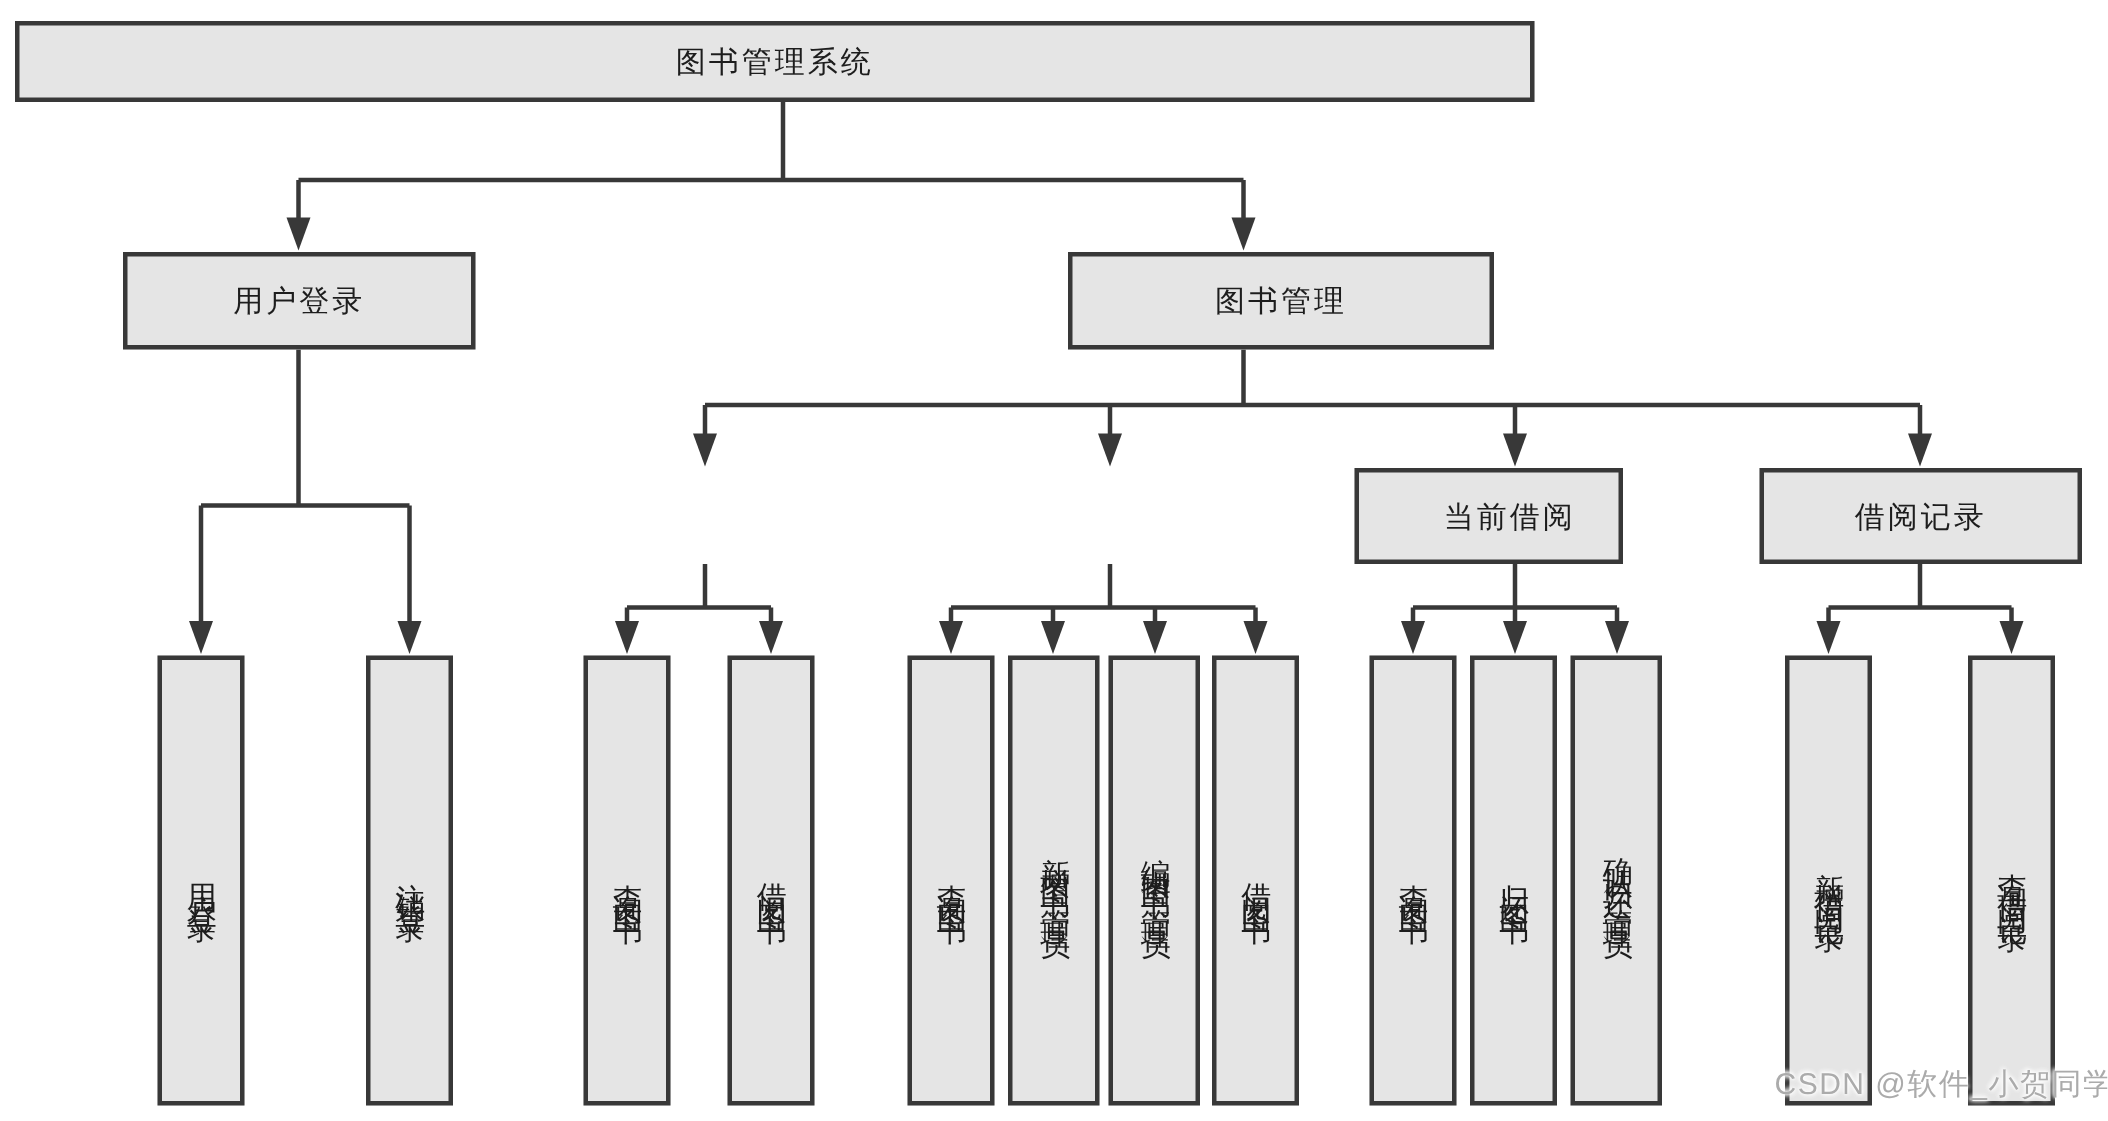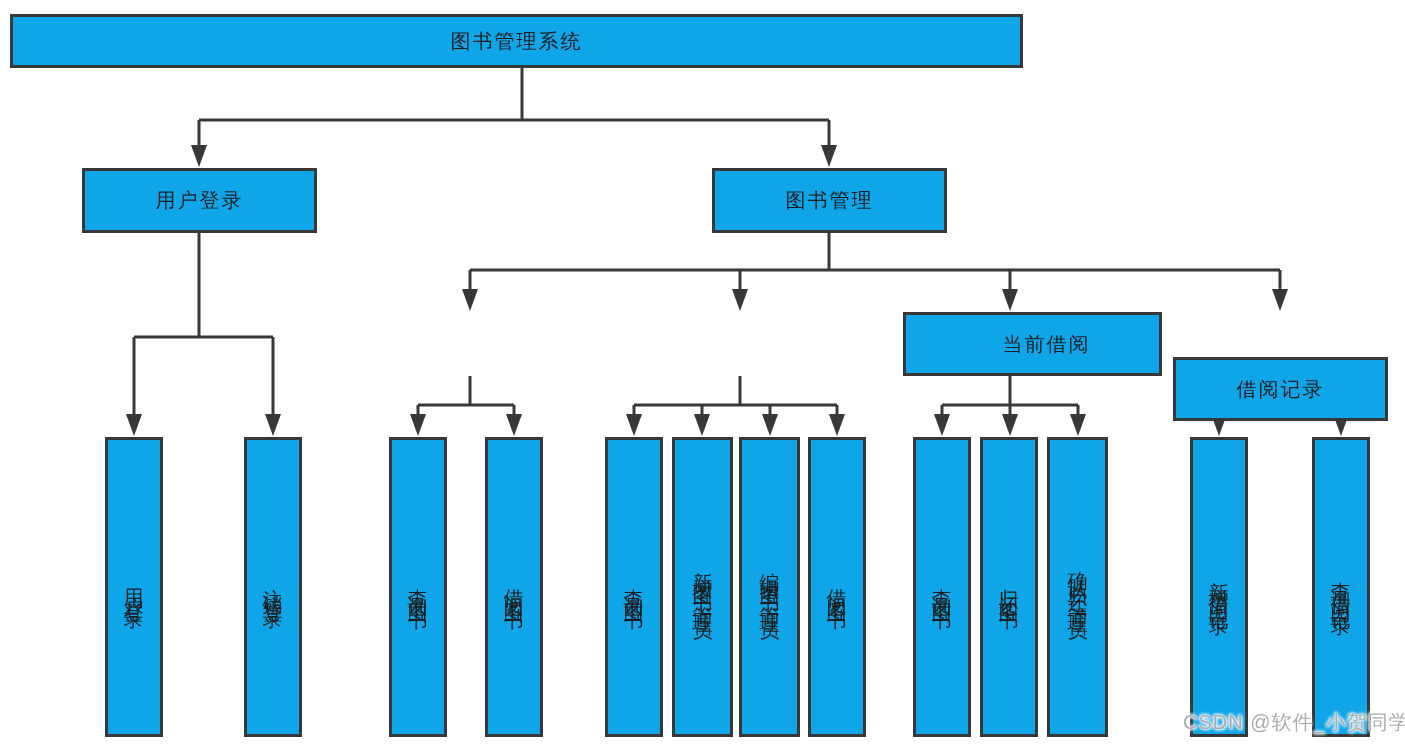--- a/index.html
+++ b/index.html
@@ -5,21 +5,21 @@
   html,body{margin:0;padding:0;background:#ffffff;}
   .stage{
     position:relative;width:1405px;height:747px;background:#ffffff;overflow:hidden;
     font-family:"Liberation Sans","DejaVu Sans",sans-serif;
   }
   svg.connectors{position:absolute;left:0;top:0;z-index:1;}
   svg.connectors path{stroke:#383838;stroke-width:3;fill:none;}
   svg.connectors polygon{fill:#383838;stroke:none;}
   .box{
     position:absolute;box-sizing:border-box;z-index:2;
-    border:3px solid #383838;background:#0ea5e9;color:#1d1d1d;
+    border:3px solid #383838;background:#e5e5e5;color:#1d1d1d;
   }
   .hbox{
     display:flex;align-items:center;justify-content:center;
     font-size:20px;letter-spacing:2px;white-space:nowrap;
   }
   .vbox{
     writing-mode:vertical-rl;text-orientation:mixed;
     text-align:center;font-size:20px;letter-spacing:7px;line-height:52px;
   }
   .vbox.wide{line-height:55px;}
@@ -73,24 +73,24 @@
     <g>
       <path d="M1280 376 V405 M1219 405 H1341 M1219 405 V416 M1341 405 V416"></path>
       <polygon points="1211,414 1227,414 1219,436"></polygon>
       <polygon points="1333,414 1349,414 1341,436"></polygon>
     </g>
   </svg>
 
   <div class="box hbox" style="left:10px;top:14px;width:1013px;height:54px;">图书管理系统</div>
 
   <div class="box hbox" style="left:82px;top:168px;width:235px;height:65px;">用户登录</div>
-  <div class="box hbox" style="left:712px;top:168px;width:235px;height:65px;">图书管理</div>
+  <div class="box hbox" style="left:712px;top:168px;width:284px;height:65px;">图书管理</div>
 
-  <div class="box hbox" style="left:903px;top:312px;width:259px;height:64px;padding-left:28px;">当前借阅</div>
-  <div class="box hbox" style="left:1173px;top:312px;width:215px;height:64px;margin-top:45px;">借阅记录</div>
+  <div class="box hbox" style="left:903px;top:312px;width:179px;height:64px;padding-left:28px;">当前借阅</div>
+  <div class="box hbox" style="left:1173px;top:312px;width:215px;height:64px;">借阅记录</div>
 
   <div class="box vbox" style="left:105px;top:437px;width:58px;height:300px;">用户登录</div>
   <div class="box vbox" style="left:244px;top:437px;width:58px;height:300px;">注销登录</div>
 
   <div class="box vbox" style="left:389px;top:437px;width:58px;height:300px;">查询图书</div>
   <div class="box vbox" style="left:485px;top:437px;width:58px;height:300px;">借阅图书</div>
 
   <div class="box vbox" style="left:605px;top:437px;width:58px;height:300px;">查询图书</div>
   <div class="box vbox wide" style="left:672px;top:437px;width:61px;height:300px;">新增图书（管理员）</div>
   <div class="box vbox wide" style="left:739px;top:437px;width:61px;height:300px;">编辑图书（管理员）</div>

